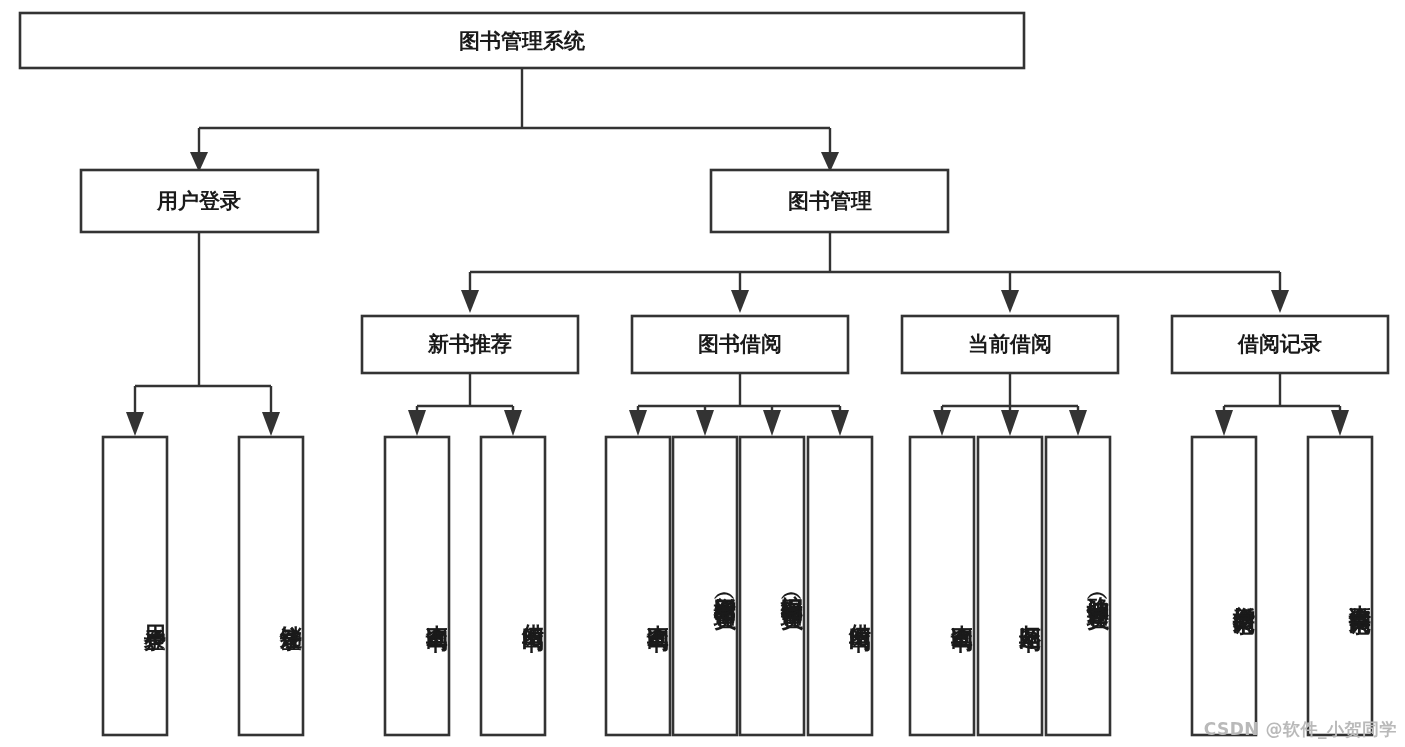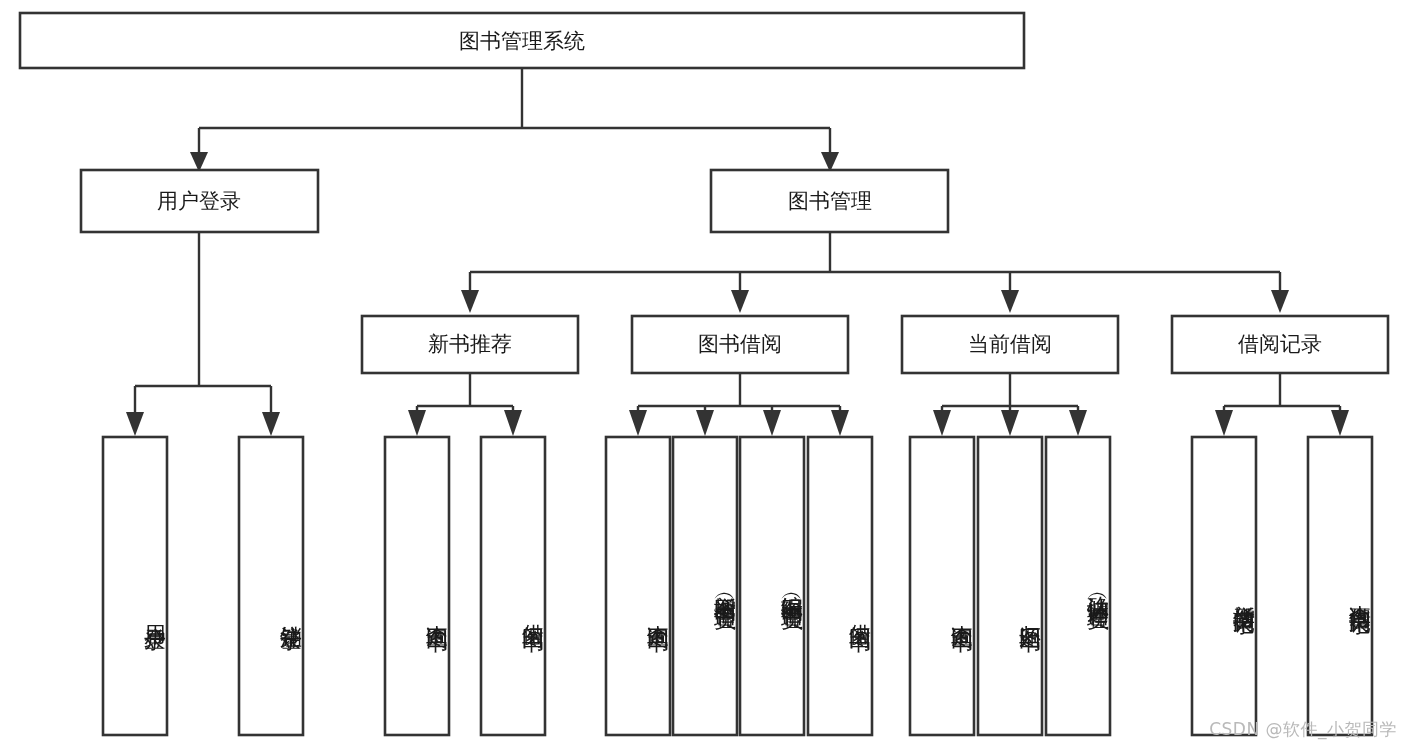--- a/index.html
+++ b/index.html
@@ -11,20 +11,21 @@
     width: 1405px;
     height: 747px;
     font-family: "DejaVu Sans", "Liberation Sans", sans-serif;
     overflow: hidden;
     position: relative;
   }
   #diagram-root {
     position: relative;
     width: 1405px;
     height: 747px;
+    font-weight: bold;
   }
   svg.diagram {
     position: absolute;
     top: 0;
     left: 0;
     width: 1405px;
     height: 747px;
   }
   .node-box {
     fill: #ffffff;

